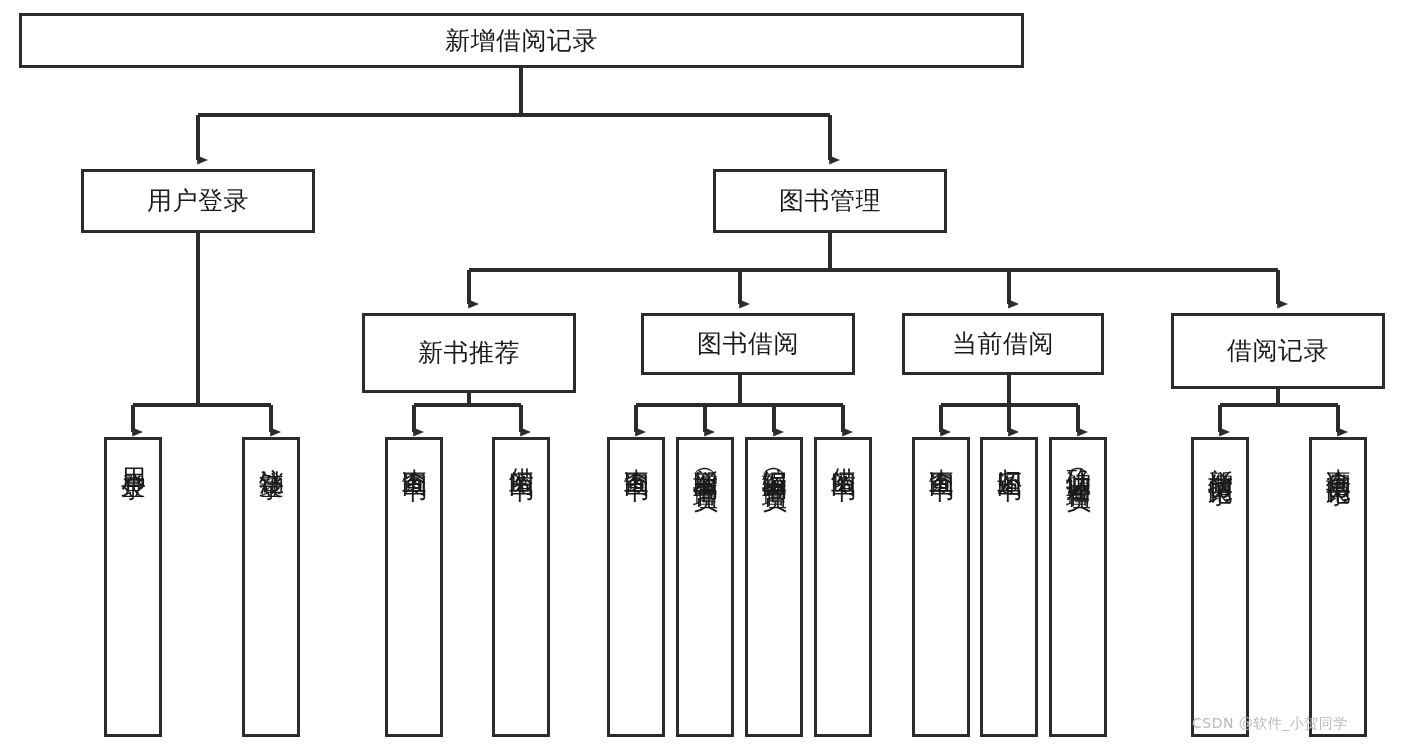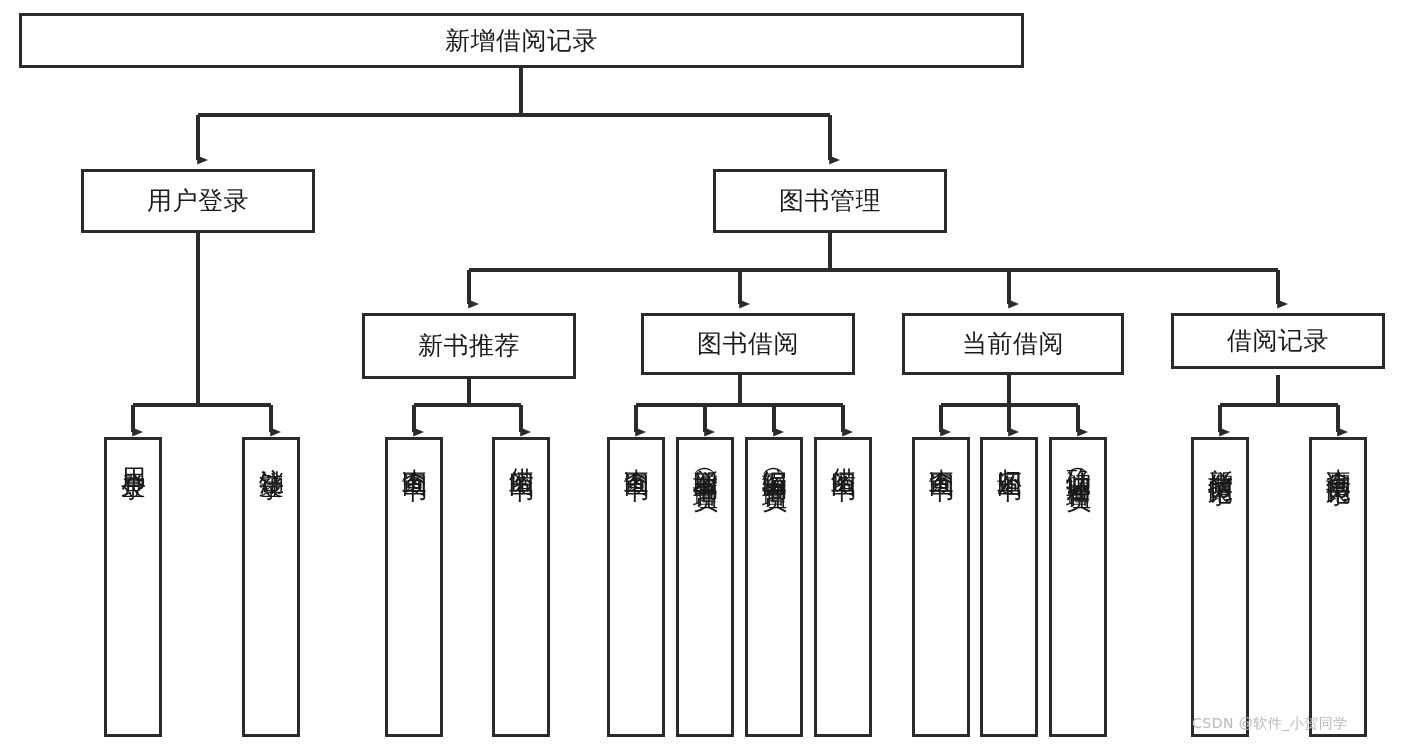--- a/index.html
+++ b/index.html
@@ -121,30 +121,30 @@
   <span class="node-label">新增借阅记录</span>
 </div>
 
 <div class="node-box horiz" style="left:81px; top:169px; width:234px; height:64px;">
   <span class="node-label">用户登录</span>
 </div>
 <div class="node-box horiz" style="left:713px; top:169px; width:234px; height:64px;">
   <span class="node-label">图书管理</span>
 </div>
 
-<div class="node-box horiz" style="left:362px; top:313px; width:214px; height:66px;">
+<div class="node-box horiz" style="left:362px; top:313px; width:214px; height:80px;">
   <span class="node-label">新书推荐</span>
 </div>
 <div class="node-box horiz" style="left:633px; top:313px; width:214px; height:62px;margin-left:8px;">
   <span class="node-label">图书借阅</span>
 </div>
-<div class="node-box horiz" style="left:902px; top:313px; width:222px; height:62px;">
+<div class="node-box horiz" style="left:902px; top:313px; width:202px; height:62px;">
   <span class="node-label">当前借阅</span>
 </div>
-<div class="node-box horiz" style="left:1171px; top:313px; width:214px; height:56px;">
+<div class="node-box horiz" style="left:1171px; top:313px; width:214px; height:76px;">
   <span class="node-label">借阅记录</span>
 </div>
 
 <div class="node-box vert" style="left:104px; top:437px; width:58px; height:300px;">
   <span class="node-label">用户登录</span>
 </div>
 <div class="node-box vert" style="left:242px; top:437px; width:58px; height:300px;">
   <span class="node-label">注销登录</span>
 </div>
 

